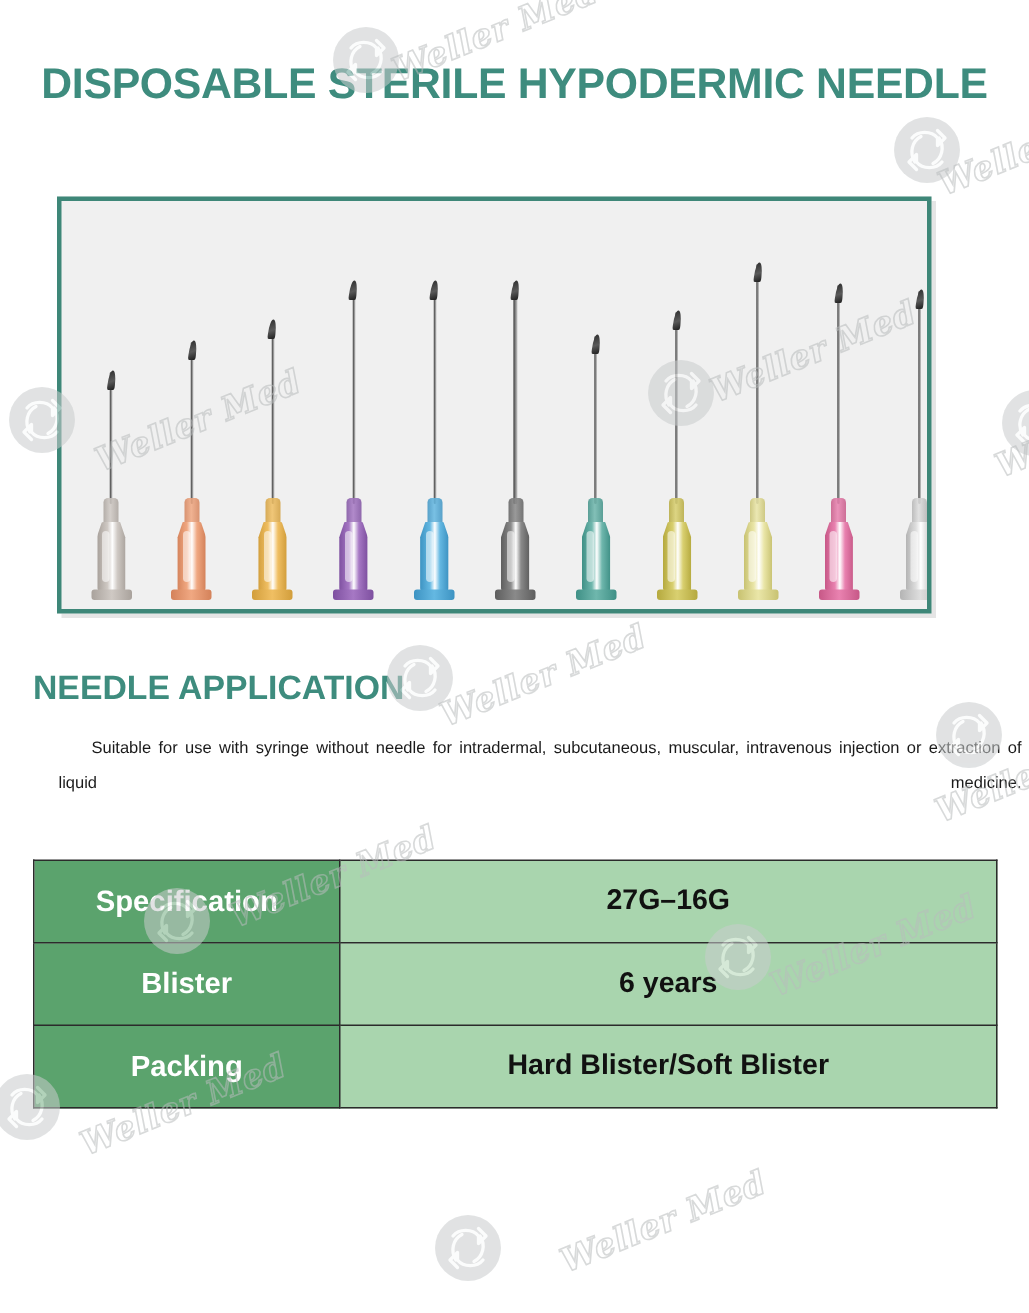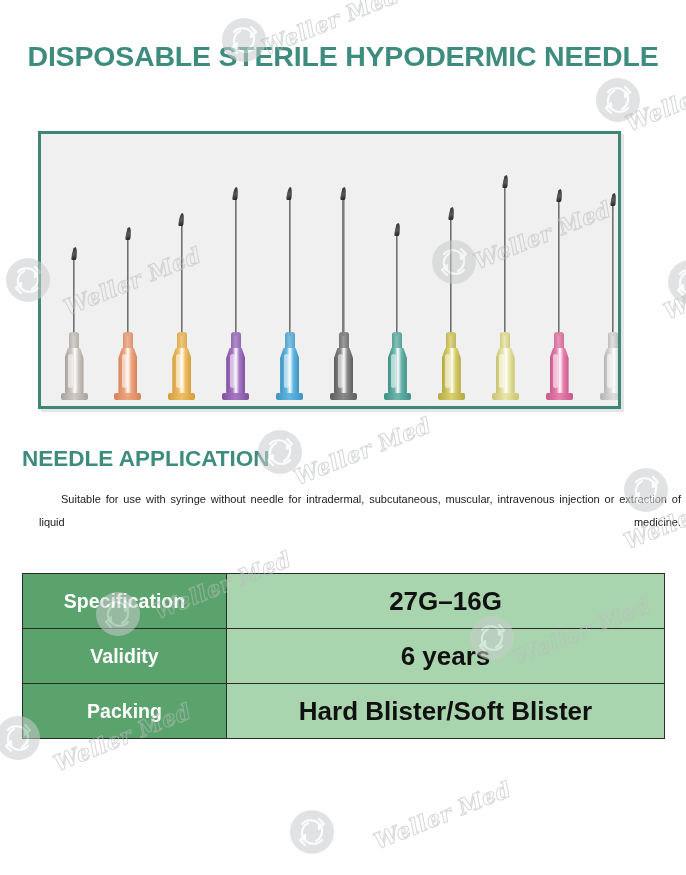--- a/index.html
+++ b/index.html
@@ -194,21 +194,21 @@
   }
   td.spec-label {
     width: 201px;
     background: #5BA36D;
     color: #ffffff;
     font-size: 19.5px;
   }
   td.spec-value {
     background: #A9D5AE;
     color: #111111;
-    font-size: 26px;
+    font-size: 19px;
   }
 </style>
 </head>
 <body>
 
 <div id="main-title">DISPOSABLE STERILE HYPODERMIC NEEDLE</div>
 
 <div id="product-photo">
   <div id="needle-stage">
       <div class="needle" style="left: 16px;">
@@ -339,21 +339,21 @@
 
 <div id="description">Suitable for use with syringe without needle for intradermal, subcutaneous, muscular, intravenous injection or extraction of liquid medicine.</div>
 
 <table id="spec-table">
   <tbody id="spec-table-body">
       <tr>
         <td class="spec-label">Specification</td>
         <td class="spec-value">27G–16G</td>
       </tr>
       <tr>
-        <td class="spec-label">Validity</td>
+        <td class="spec-label">Blister</td>
         <td class="spec-value">6 years</td>
       </tr>
       <tr>
         <td class="spec-label">Packing</td>
         <td class="spec-value">Hard Blister/Soft Blister</td>
       </tr>
     </tbody>
 </table>
 
 <div id="watermark-layer">

